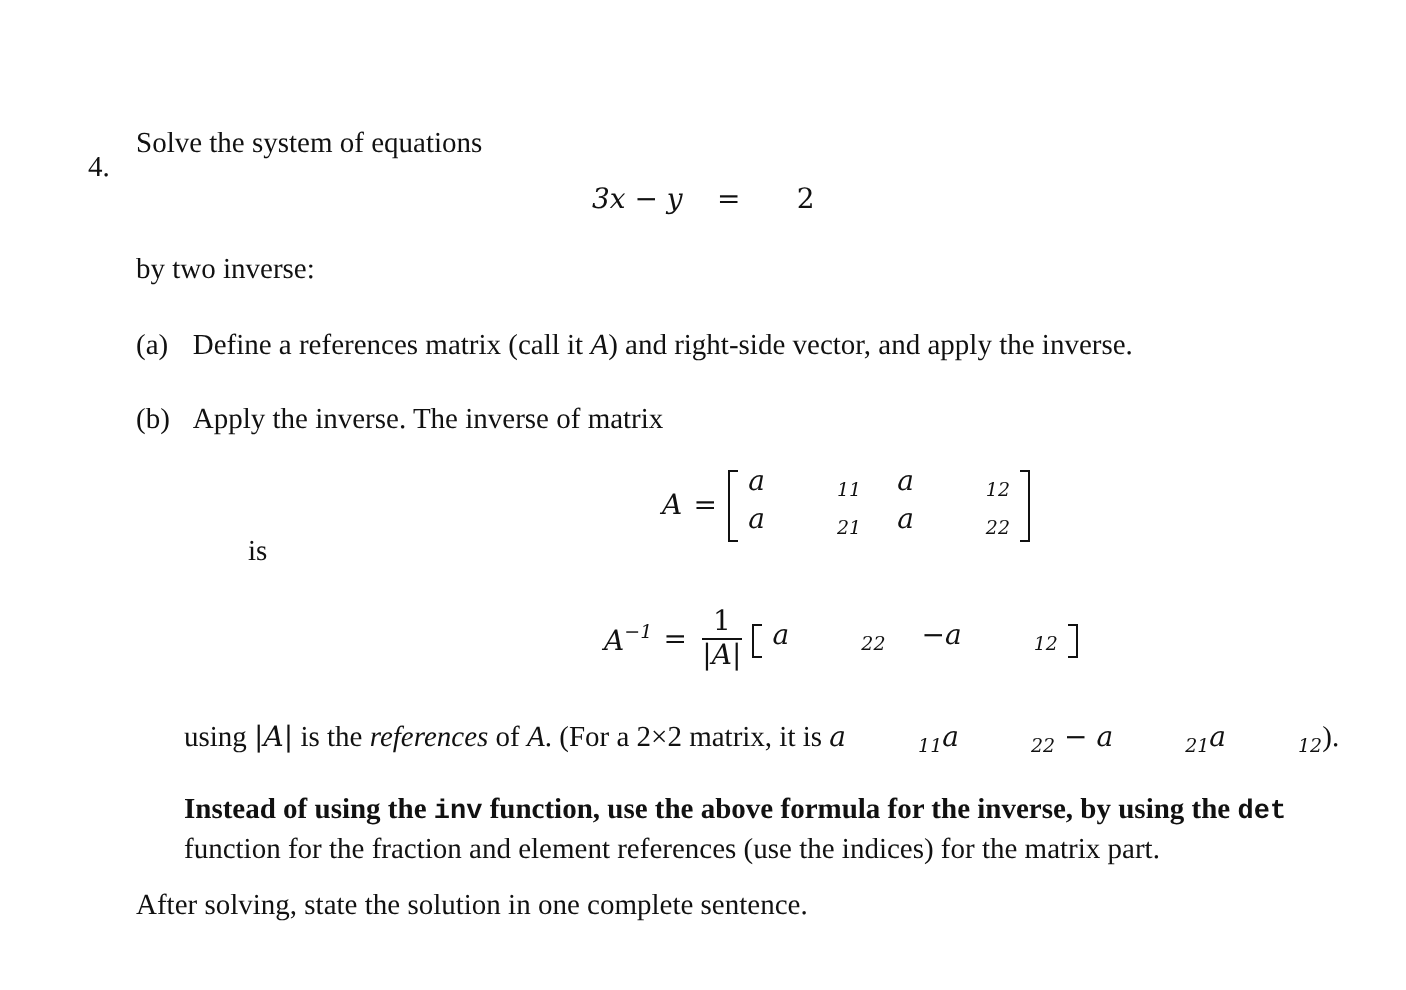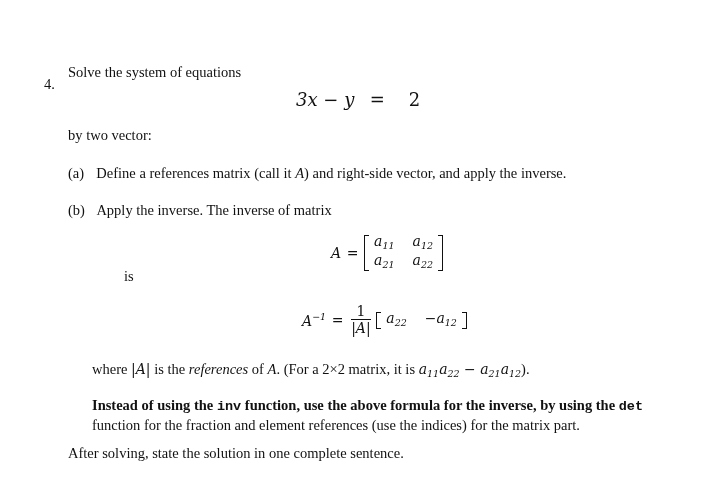--- a/index.html
+++ b/index.html
@@ -3,28 +3,28 @@
 <meta charset="utf-8">
 <style>
   html, body { margin: 0; padding: 0; background: #ffffff; }
   body {
     width: 703px; height: 495px; position: relative; overflow: hidden;
     font-family: "Liberation Serif", serif; color: #111111; font-size: 14.5px;
   }
   .abs { position: absolute; white-space: nowrap; }
   .math { font-family: "DejaVu Serif", "Liberation Serif", serif; font-style: italic; font-size: 14px; }
   .mrm { font-family: "DejaVu Serif", "Liberation Serif", serif; font-style: normal; font-size: 14px; }
-  sub.s { font-size: 9.5px; vertical-align: -3px; font-style: italic; font-family: "DejaVu Serif", serif; }
+  sub.s { font-size: 9.5px; vertical-align: -3px; font-style: italic; font-family: "DejaVu Serif", serif; margin-left: 36px; }
   sup.s { font-size: 9.5px; vertical-align: 6px; font-family: "DejaVu Serif", serif; }
   .code { font-family: "Liberation Mono", monospace; font-size: 13.5px; }
   em { font-style: italic; }
 
   
   .eq-table { position: absolute; left: 296px; top: 91px; border-collapse: collapse; }
-  .eq-table td { padding: 0; height: 18px; line-height: 18px; font-family: "DejaVu Serif", serif; font-size: 18px; }
+  .eq-table td { padding: 0; height: 18px; line-height: 18px; font-family: "DejaVu Serif", serif; font-size: 14px; }
   .eq-table td.lhs { text-align: right; padding-right: 14px; }
   .eq-table td.eqs { text-align: center; width: 18px; padding-right: 12px; font-style: normal; }
   .eq-table td.rhs { text-align: right; width: 22px; font-style: normal; }
 
   
   .matrix { display: inline-block; position: relative; vertical-align: middle; padding: 0 6px; }
   .matrix::before, .matrix::after {
     content: ""; position: absolute; top: 1px; bottom: 1px; width: 4px;
     border: 1.2px solid #111; 
   }
@@ -49,21 +49,21 @@
 <table class="eq-table">
   <tbody>
       <tr>
     <td class="lhs math">3x − y</td>
     <td class="eqs">=</td>
     <td class="rhs">2</td>
   </tr>
 </tbody>
   </table>
 
-<div class="abs" style="left:68px; top:127px;">by two vector:</div>
+<div class="abs" style="left:68px; top:127px;">by two inverse:</div>
 
 <div class="abs" style="left:68px; top:165px;">
   <span>(a)</span>
   <span style="display:inline-block; width:5px;"></span>
   <span>Define a references matrix (call it </span><em>A</em><span>) and right-side vector, and apply the inverse.</span>
 </div>
 
 <div class="abs" style="left:68px; top:202px;">
   <span>(b)</span>
   <span style="display:inline-block; width:5px;"></span>
@@ -104,21 +104,21 @@
           <tr>
         <td class="cen">a<sub class="s">22</sub></td>
         <td class="c2 r">−a<sub class="s">12</sub></td>
       </tr>
     </tbody>
       </table>
   </span>
 </div>
 
 <div class="abs" style="left:92px; top:361px;">
-  <span>where </span><span class="math">|A|</span><span> is the </span><em>references</em><span> of </span><em>A</em><span>. (For a 2×2 matrix, it is </span><span class="math">a<sub class="s">11</sub>a<sub class="s">22</sub> <span class="mrm">−</span> a<sub class="s">21</sub>a<sub class="s">12</sub></span><span>).</span>
+  <span>using </span><span class="math">|A|</span><span> is the </span><em>references</em><span> of </span><em>A</em><span>. (For a 2×2 matrix, it is </span><span class="math">a<sub class="s">11</sub>a<sub class="s">22</sub> <span class="mrm">−</span> a<sub class="s">21</sub>a<sub class="s">12</sub></span><span>).</span>
 </div>
 
 <div class="abs" style="left:92px; top:397px;font-weight:bold;">
   <span>Instead of using the </span><span class="code">inv</span><span> function, use the above formula for the inverse, by using the </span><span class="code">det</span>
 </div>
 <div class="abs" style="left:92px; top:417px;">function for the fraction and element references (use the indices) for the matrix part.</div>
 
 <div class="abs" style="left:68px; top:445px;">After solving, state the solution in one complete sentence.</div>
 
 </body></html>

